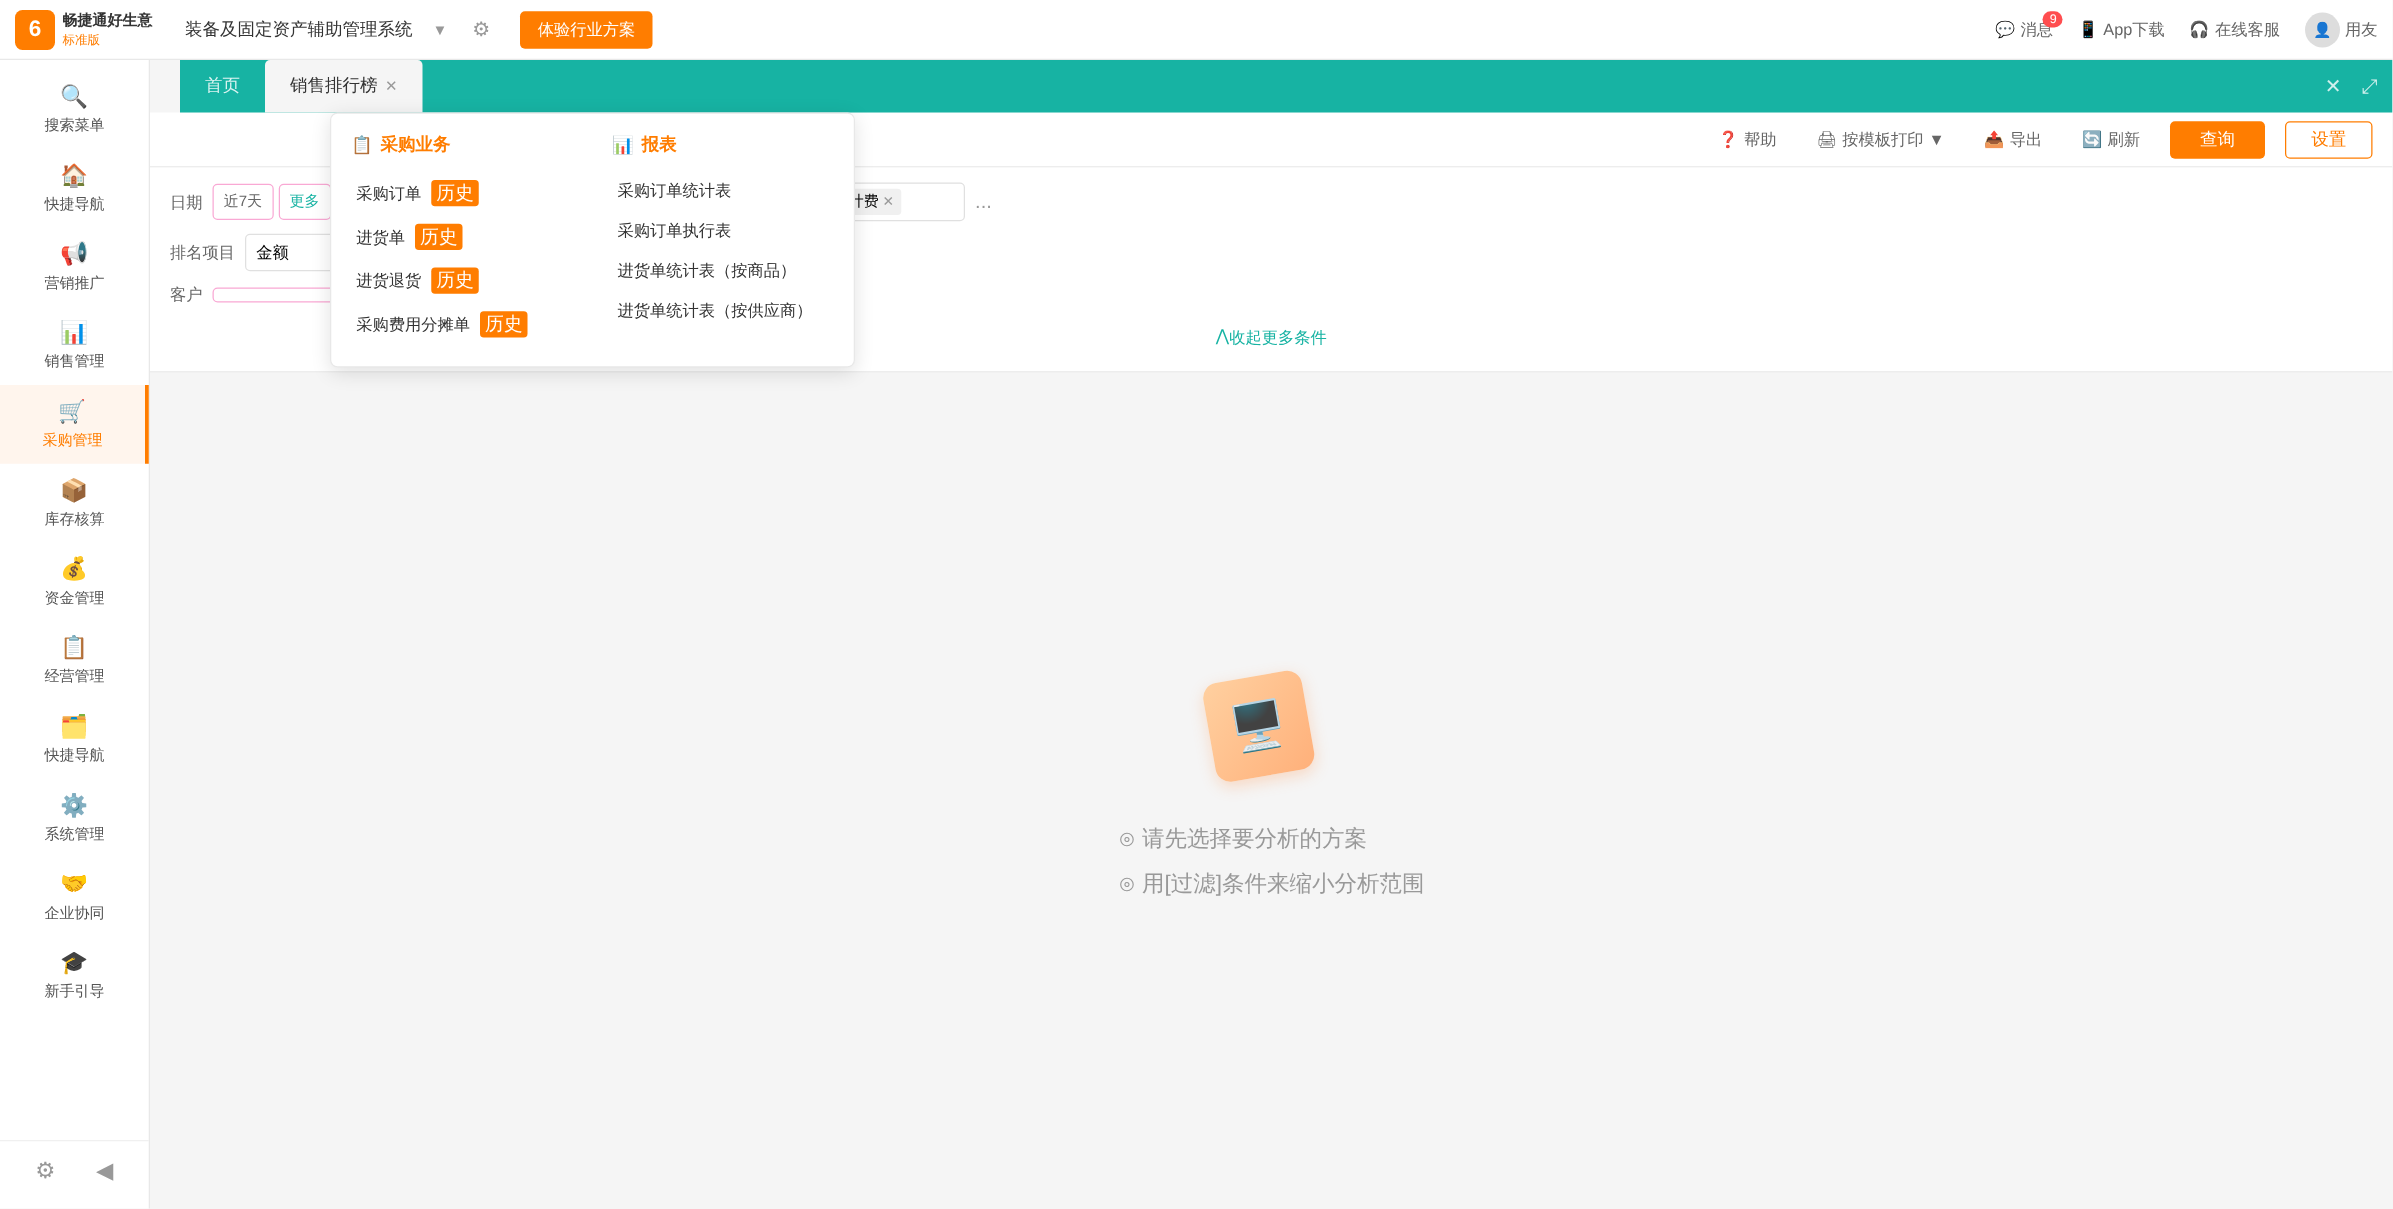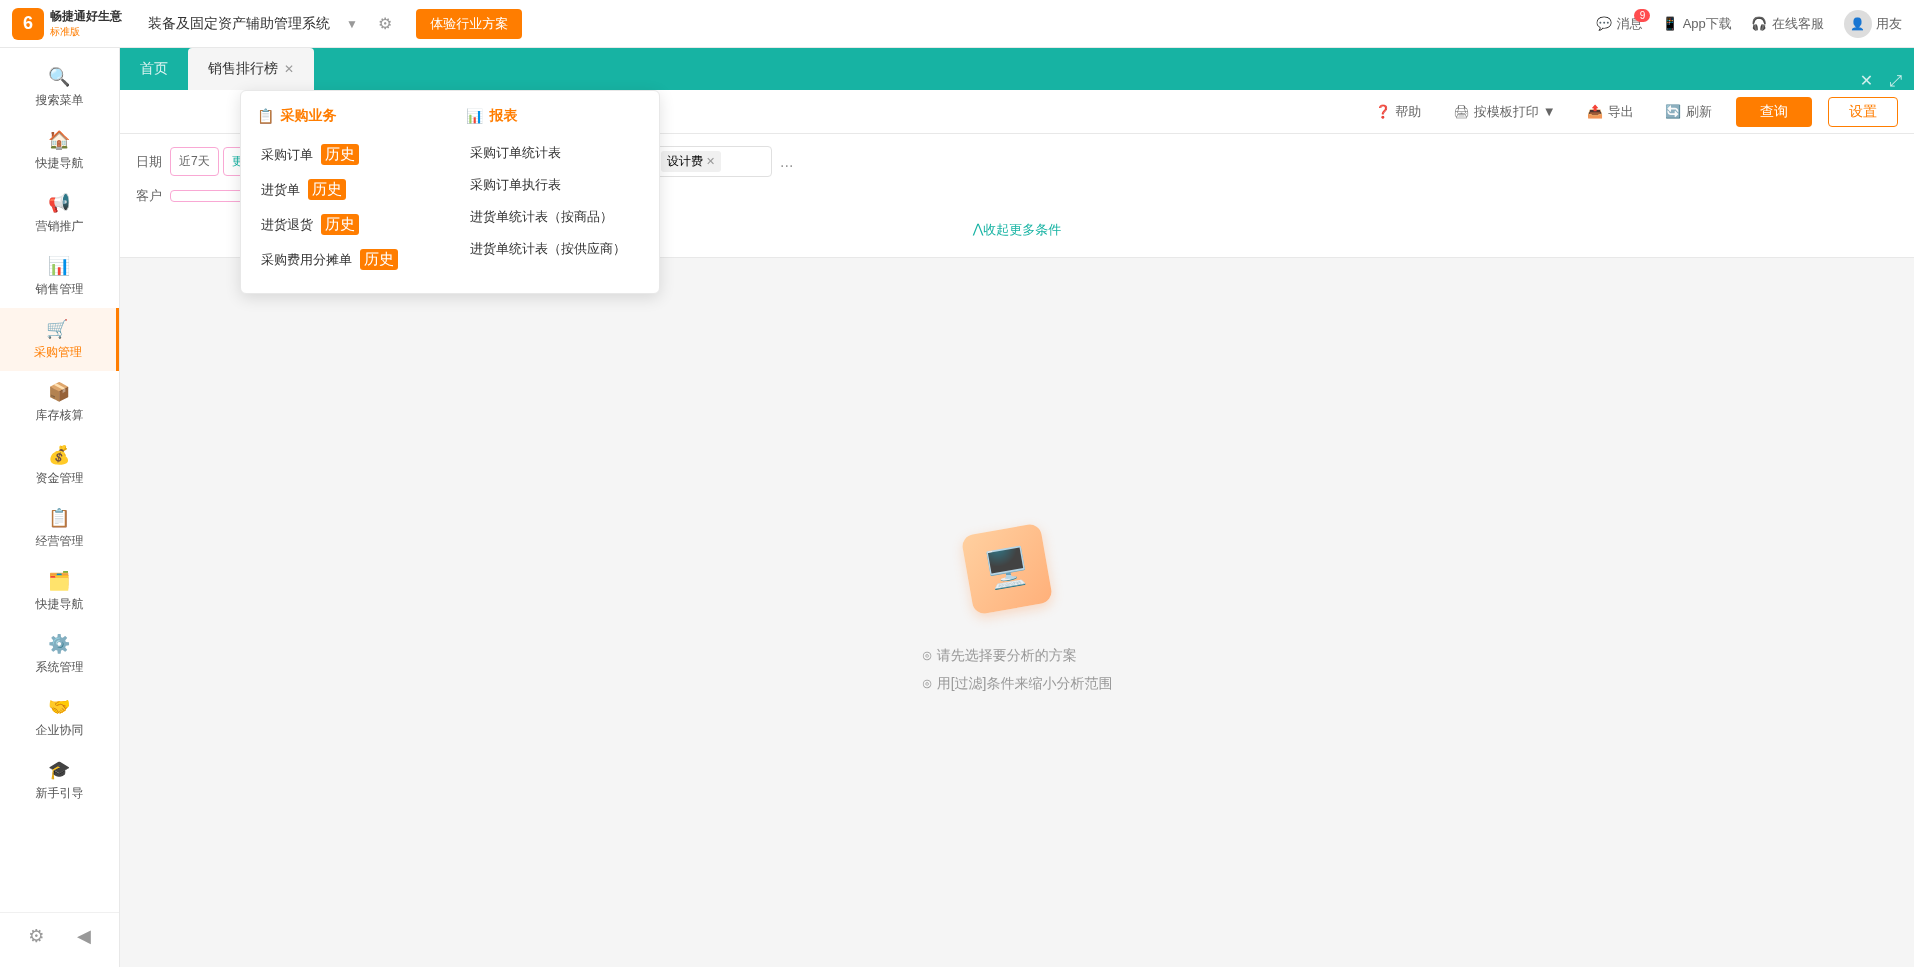--- a/index.html
+++ b/index.html
@@ -103,23 +103,24 @@
 
     
     .content-area {
       flex: 1; display: flex; flex-direction: column; overflow: hidden;
     }
 
     
     .tab-bar {
       height: 42px;
       background: #17b3a3;
-      display: flex; align-items: flex-end;
+      display: flex; align-items: center;
       padding: 0 0 0 0;
       position: relative;
+      margin-left: 24px;
     }
     .tab {
       height: 42px;
       display: flex; align-items: center;
       padding: 0 20px;
       cursor: pointer;
       font-size: 14px;
       color: rgba(255,255,255,0.85);
       position: relative;
     }
@@ -235,21 +236,21 @@
     }
     .empty-icon-inner {
       width: 80px; height: 80px;
       background: linear-gradient(135deg, #ffd0a0, #ffb07a);
       border-radius: 12px;
       display: flex; align-items: center; justify-content: center;
       font-size: 36px;
       transform: rotate(-10deg);
       box-shadow: 0 4px 12px rgba(255,150,80,0.3);
     }
-    .empty-tips { color: #999; font-size: 14px; line-height: 2; text-align: left; }
+    .empty-tips { color: #999; font-size: 18px; line-height: 2; text-align: left; }
     .empty-tip-item::before { content: '⊙ '; }
 
     
     .dropdown-menu {
       position: absolute;
       top: 42px; left: 0;
       background: white;
       border: 1px solid #e8e8e8;
       border-radius: 6px;
       box-shadow: 0 4px 16px rgba(0,0,0,0.12);
@@ -485,20 +486,37 @@
               <span>设计费</span>
               <span class="tag-close">✕</span>
             </div>
           </div>
           <span class="dots-btn">...</span>
         </div>
       </div>
       <div class="filter-row">
 
         <div class="filter-item">
+          <span class="filter-label">排名项目</span>
+          <div class="select-wrapper" style="min-width:140px;">
+            <span>金额</span>
+            <span>▼</span>
+          </div>
+        </div>
+
+        <div class="filter-item">
+          <span class="filter-label">业务员</span>
+          <div class="filter-input filter-input-wide">
+          </div>
+          <span class="dots-btn">...</span>
+        </div>
+      </div>
+      <div class="filter-row">
+
+        <div class="filter-item">
           <span class="filter-label">客户</span>
           <div class="filter-input filter-input-wide">
           </div>
           <span class="dots-btn">...</span>
         </div>
       </div>
 
       <div class="collapse-row">
         <span>⋀</span>
         <span>收起更多条件</span>

